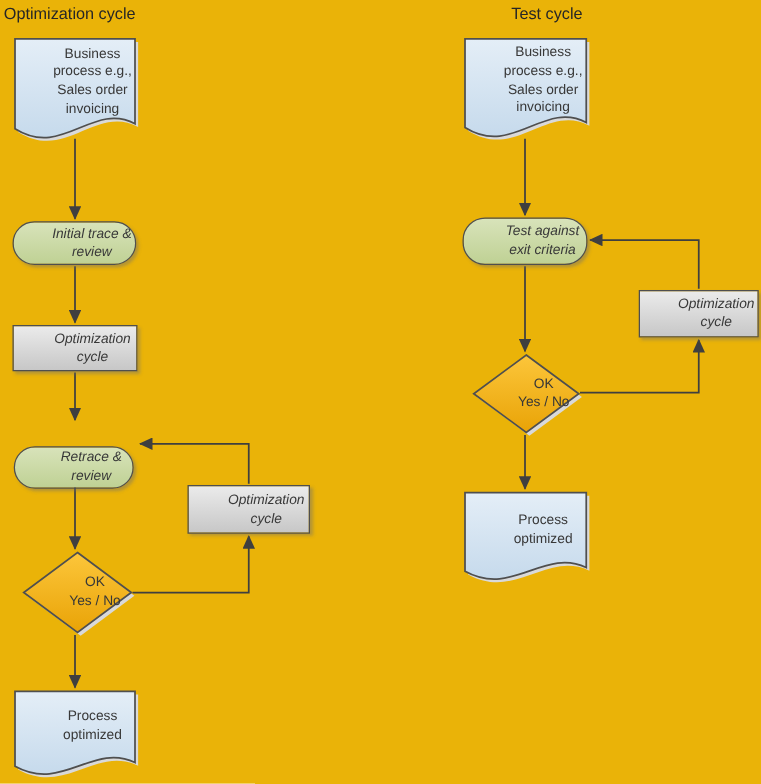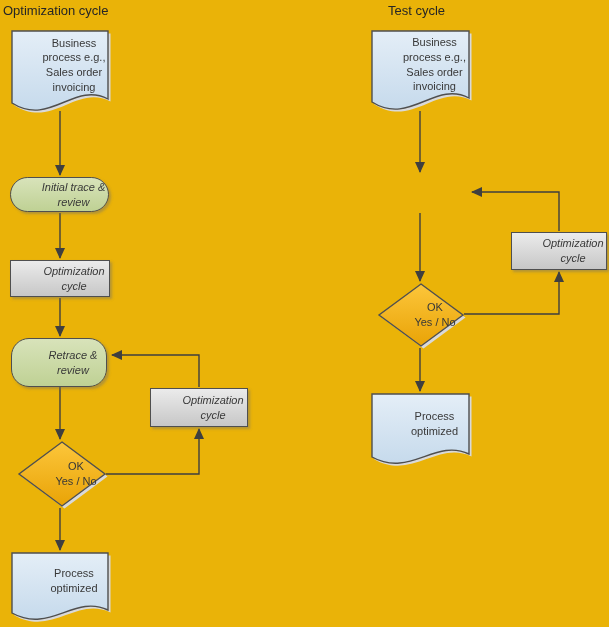--- a/index.html
+++ b/index.html
@@ -113,21 +113,21 @@
   <div class="shape pill" style="left:10px; top:177px; width:99px; height:35px;">
     <div class="label">Initial trace &amp;
 review</div>
   </div>
 
   <div class="shape proc" style="left:10px; top:260px; width:100px; height:37px;">
     <div class="label">Optimization
 cycle</div>
   </div>
 
-  <div class="shape pill" style="left:11px; top:338px; width:96px; height:49px;">
+  <div class="shape pill" style="left:11px; top:357px; width:96px; height:34px;">
     <div class="label">Retrace &amp;
 review</div>
   </div>
 
   <div class="shape proc" style="left:150px; top:388px; width:98px; height:39px;">
     <div class="label">Optimization
 cycle</div>
   </div>
 
   <div class="shape" style="left:18px; top:441px; width:88px; height:66px;">
@@ -153,39 +153,43 @@
             <stop offset="1" class="st-doc-bot"></stop>
       </linearGradient>
         </defs>
       <path class="shadow-path" transform="translate(2.5,2.5)" d="M1,1 L97,1 L97,58 C63,42 39,82 1,61 Z"></path>
       <path class="doc-path" fill="url(#gdoc2)" d="M1,1 L97,1 L97,58 C63,42 39,82 1,61 Z"></path>
     </svg>
     <div class="label">Process
 optimized</div>
   </div>
 
-  <div class="chart-title" style="left:388px; top:3px;">Test cycle</div>
+  <div class="chart-title" style="left:409px; top:3px;">Test cycle</div>
 
   <div class="shape doc" style="left:371px; top:30px; width:99px; height:83px;">
     <svg width="99" height="83" viewBox="0 0 99 83">
       <defs>
           <linearGradient id="gdoc3" x1="0" y1="0" x2="0" y2="1">
         <stop offset="0" class="st-doc-top"></stop>
             <stop offset="1" class="st-doc-bot"></stop>
       </linearGradient>
         </defs>
       <path class="shadow-path" transform="translate(2.5,2.5)" d="M1,1 L98,1 L98,68 C64,50 39,96 1,72 Z"></path>
       <path class="doc-path" fill="url(#gdoc3)" d="M1,1 L98,1 L98,68 C64,50 39,96 1,72 Z"></path>
     </svg>
     <div class="label">Business
 process e.g.,
 Sales order
 invoicing</div>
   </div>
 
+  <div class="shape pill" style="left:370px; top:174px; width:100px; height:38px;">
+    <div class="label">Test against
+exit criteria</div>
+  </div>
 
   <div class="shape proc" style="left:511px; top:232px; width:96px; height:38px;">
     <div class="label">Optimization
 cycle</div>
   </div>
 
   <div class="shape" style="left:378px; top:283px; width:86px; height:64px;">
     <svg width="86" height="64" viewBox="0 0 86 64">
       <defs>
           <linearGradient id="gdia2" x1="0" y1="0" x2="0" y2="1">

